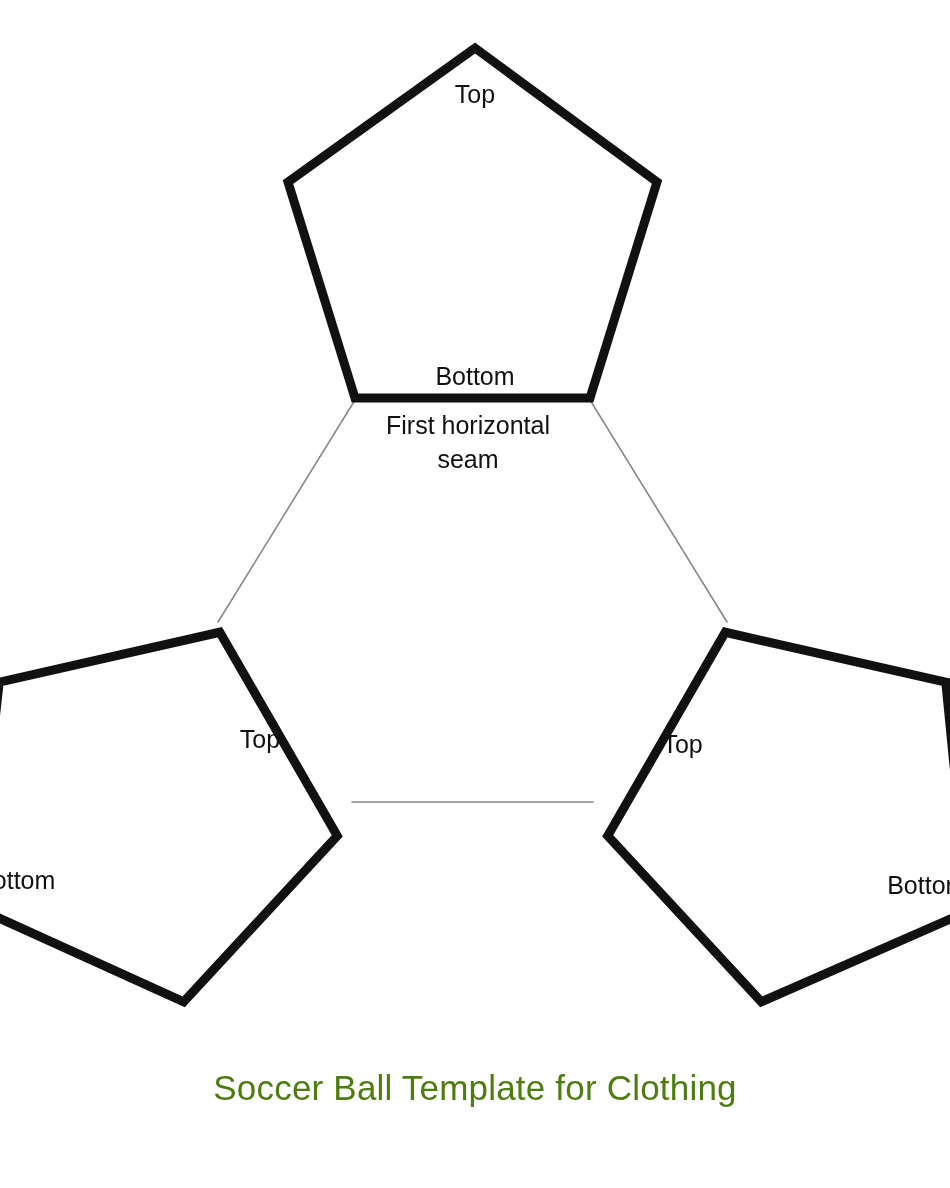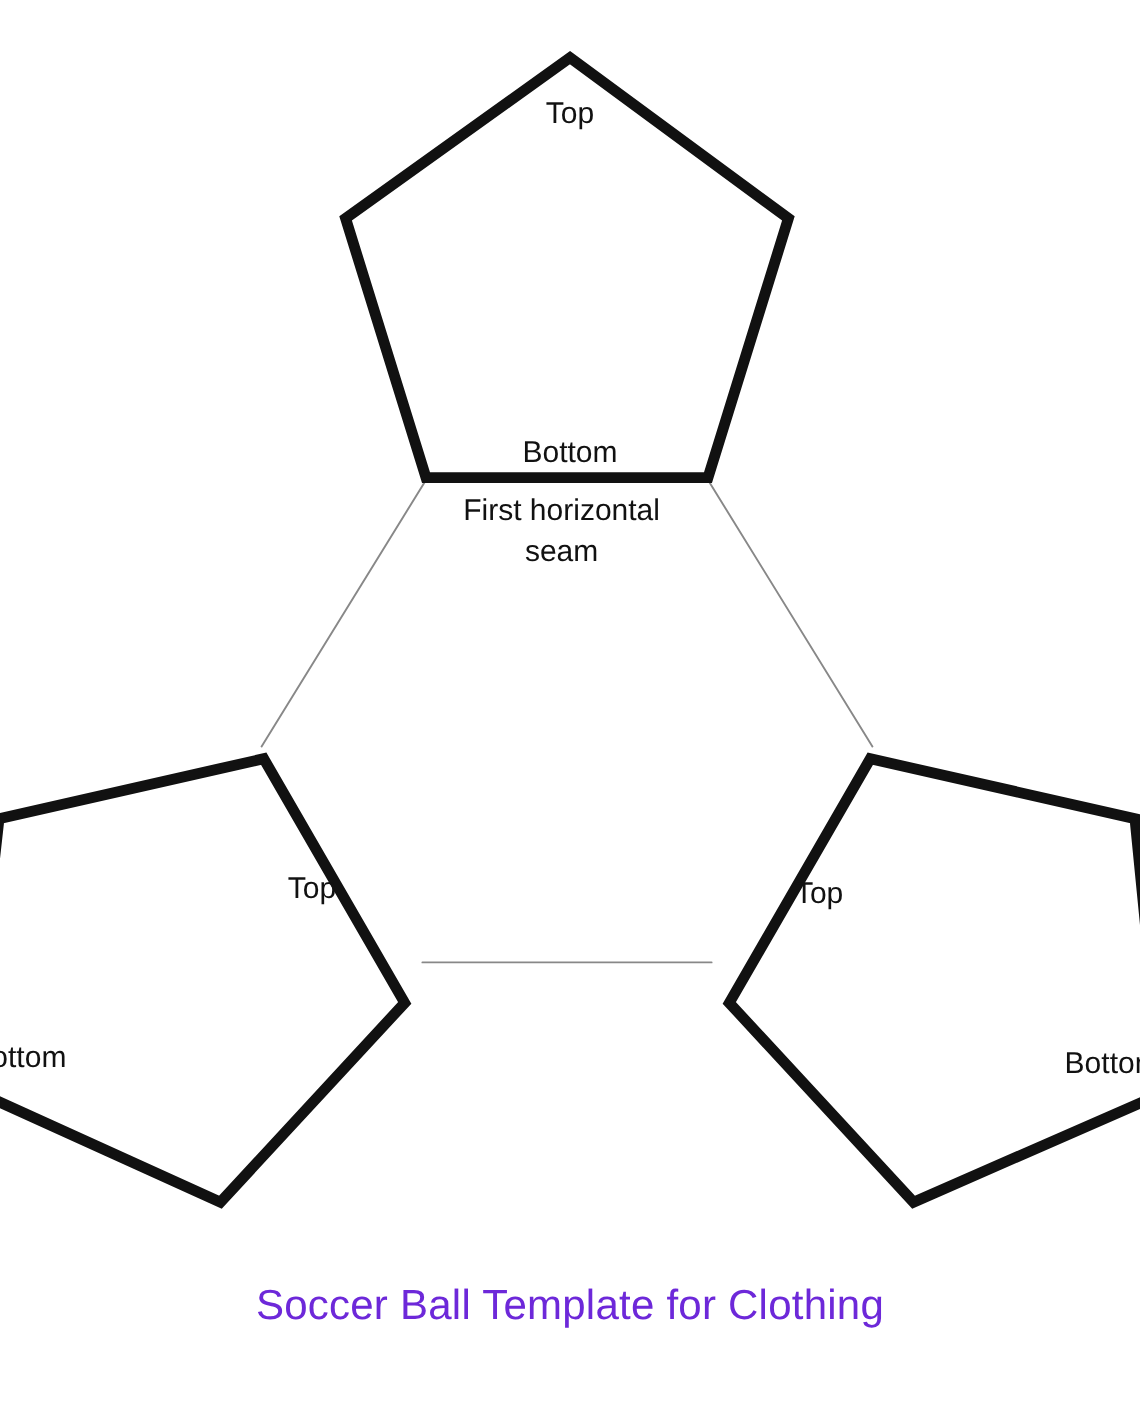--- a/index.html
+++ b/index.html
@@ -49,21 +49,21 @@
   .caption {
     position: absolute;
     left: 0;
     top: 1068px;
     width: 950px;
     text-align: center;
     font-family: "Liberation Sans", sans-serif;
     font-size: 35px;
     font-weight: 400;
     letter-spacing: 0.2px;
-    color: #6d28d9;
+    color: #4d7c0f;
     white-space: nowrap;
   }
 </style>
 </head>
 <body>
 
 <div id="page-root">
 
   <svg id="template-svg" viewBox="0 0 950 1188" xmlns="http://www.w3.org/2000/svg">
 

